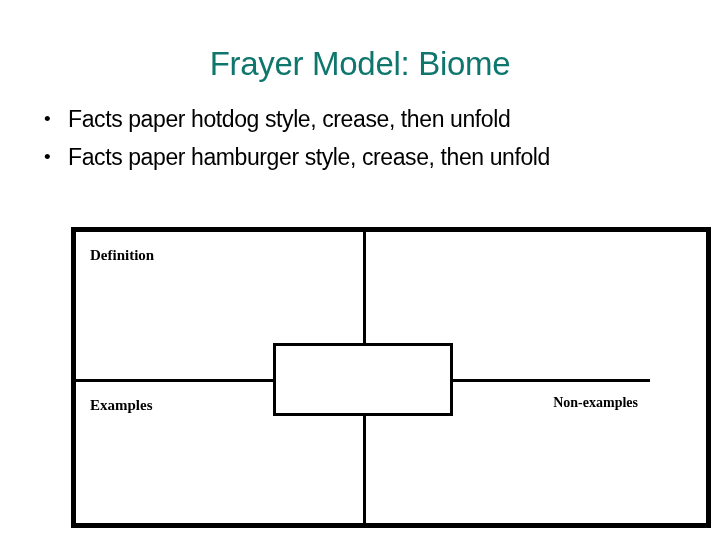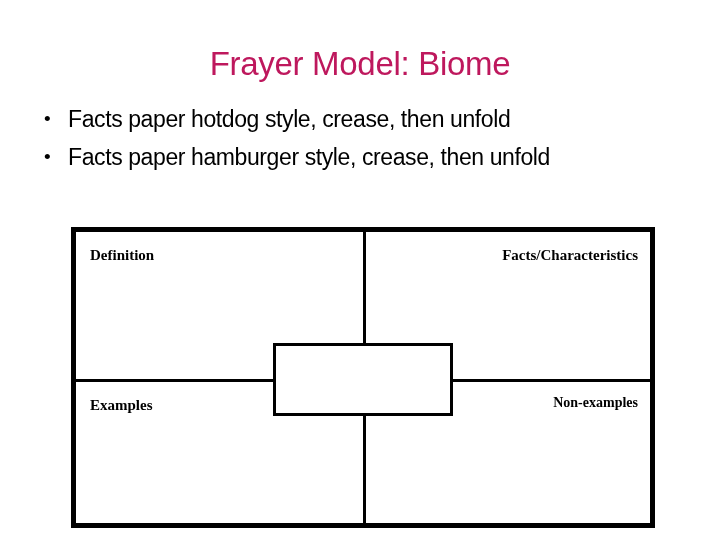--- a/index.html
+++ b/index.html
@@ -22,21 +22,21 @@
     position: absolute;
     left: 0;
     top: 44px;
     width: 720px;
     text-align: center;
     font-family: "Liberation Sans", sans-serif;
     font-size: 33px;
     line-height: 40px;
     font-weight: 400;
     letter-spacing: -0.3px;
-    color: #be185d;
+    color: #0f766e;
     white-space: nowrap;
   }
 
   
   #bullet-list {
     position: absolute;
     left: 28px;
     top: 100px;
     width: 660px;
     margin: 0;
@@ -62,21 +62,21 @@
   }
   .bullet-item .bullet-text {
     display: block;
   }
 
   
   #frayer-diagram {
     position: absolute;
     left: 71px;
     top: 227px;
-    width: 584px;
+    width: 640px;
     height: 301px;
     box-sizing: border-box;
     border: 5px solid #000000;
     background: #ffffff;
   }
   .frayer-inner {
     position: absolute;
     left: 0;
     top: 0;
     right: 0;
@@ -180,23 +180,20 @@
   <div id="frayer-diagram">
     <div class="frayer-inner">
 
       <div class="divider-vertical"></div>
       <div class="divider-horizontal"></div>
 
       <div class="quadrant quadrant-tl">
         <span class="quadrant-label label-left">Definition</span>
       </div>
 
-      <div class="quadrant quadrant-tr">
-        <span class="quadrant-label label-right">Facts/Characteristics</span>
-      </div>
 
       <div class="quadrant quadrant-bl">
         <span class="quadrant-label label-left">Examples</span>
       </div>
 
       <div class="quadrant quadrant-br">
         <span class="quadrant-label label-right-small">Non-examples</span>
       </div>
 
       <div id="center-box">

